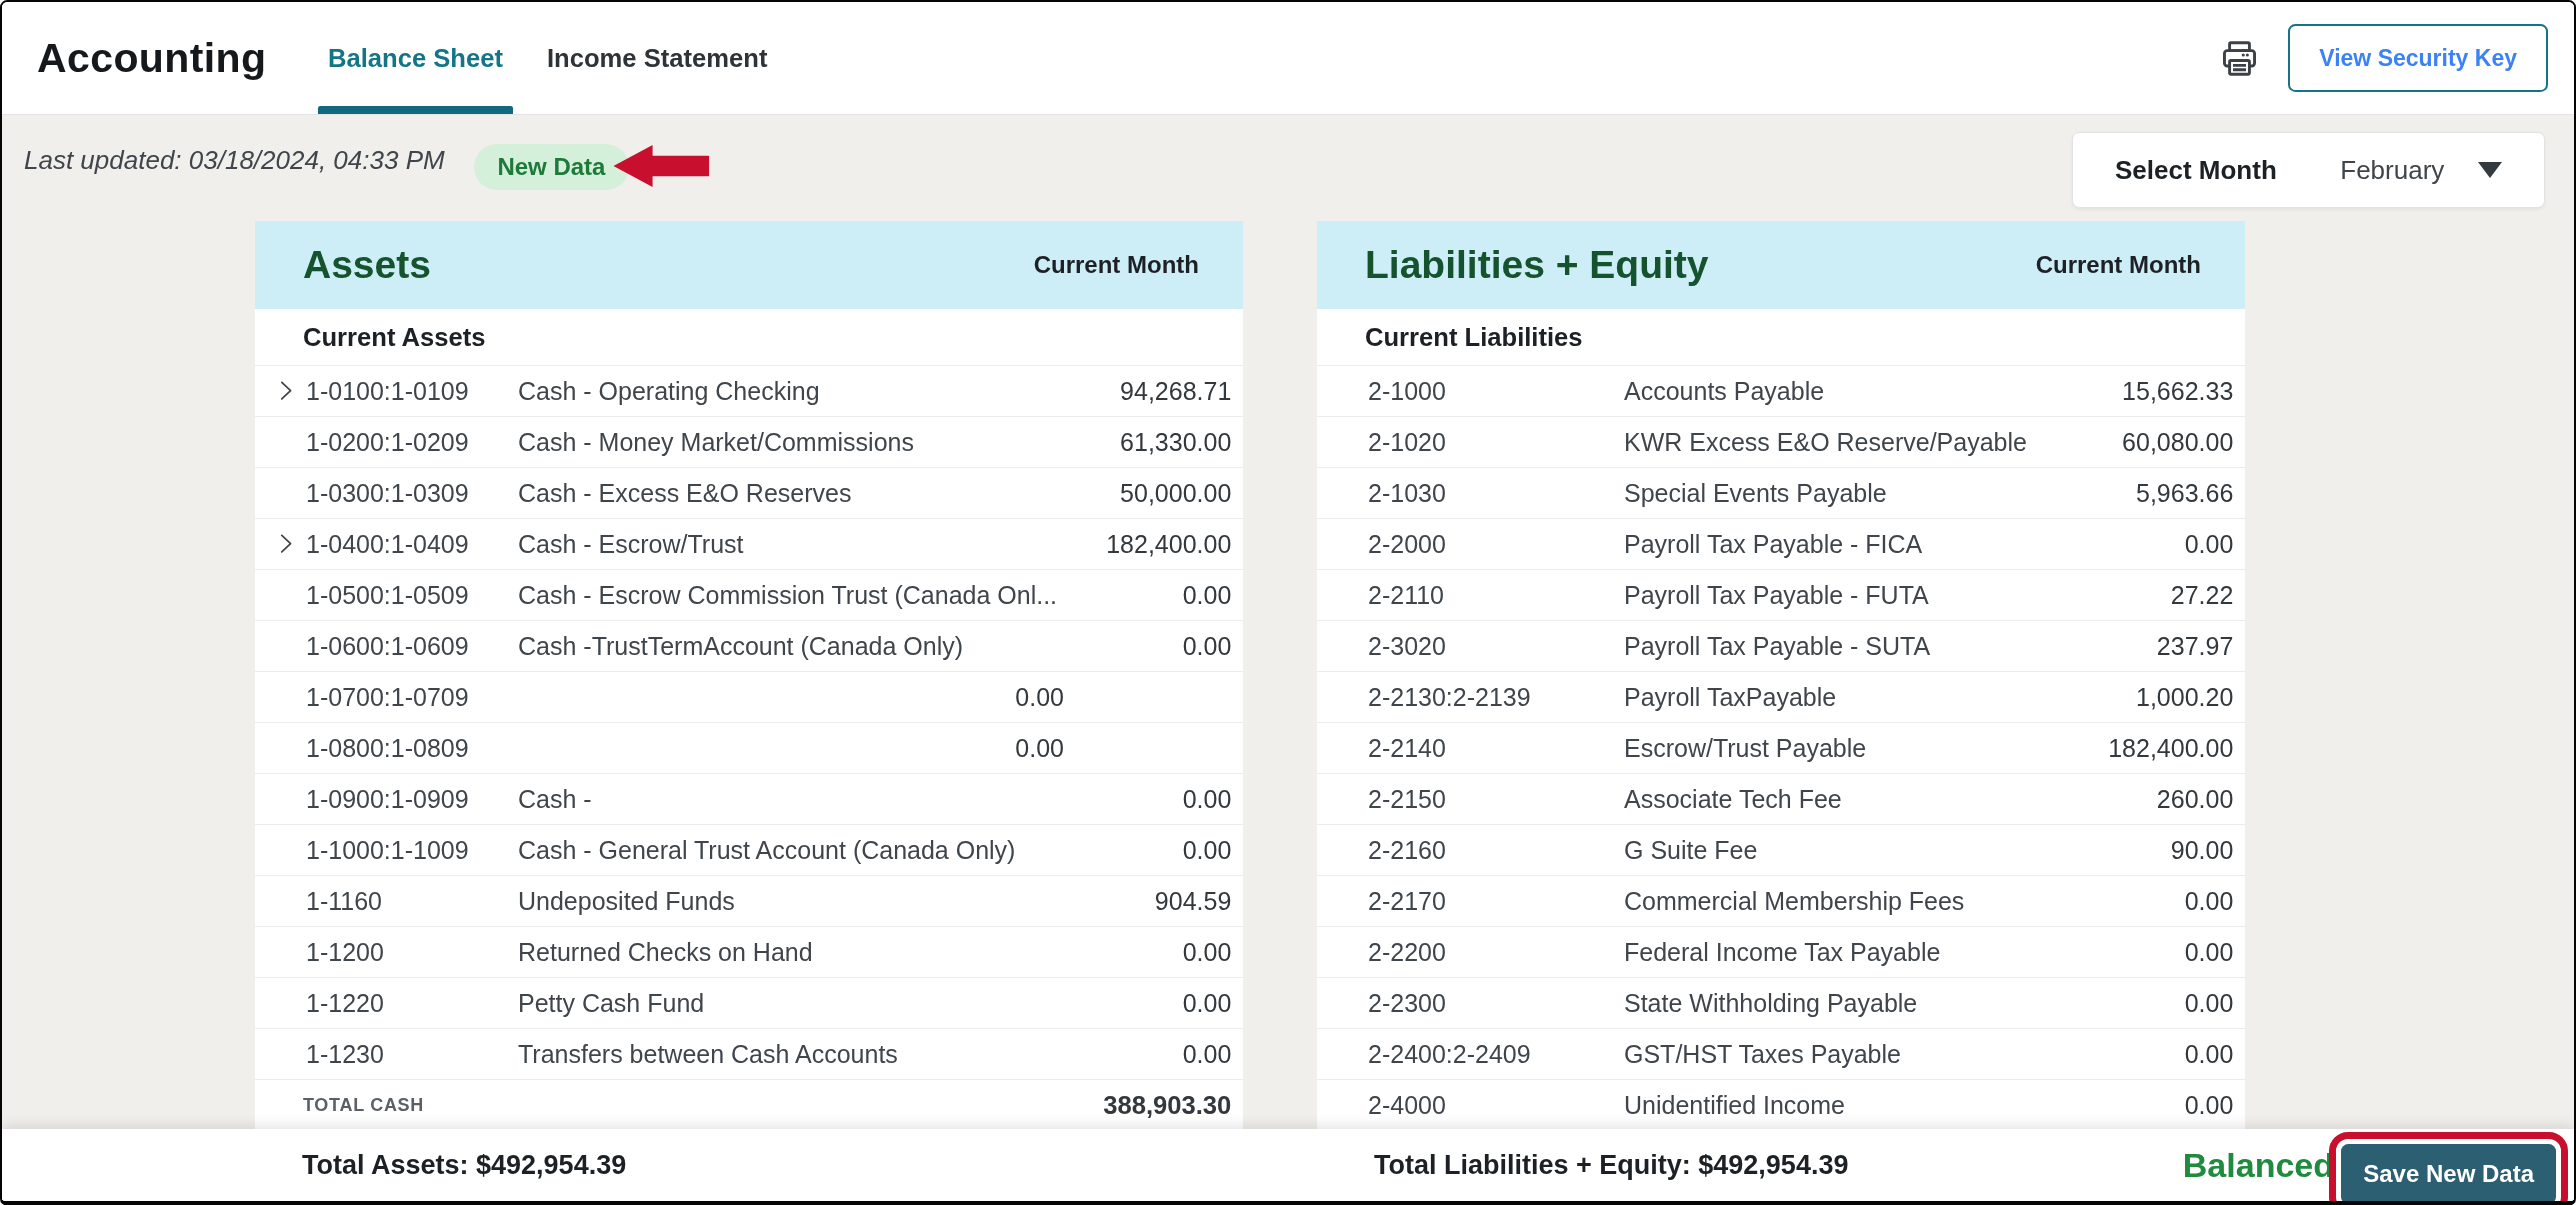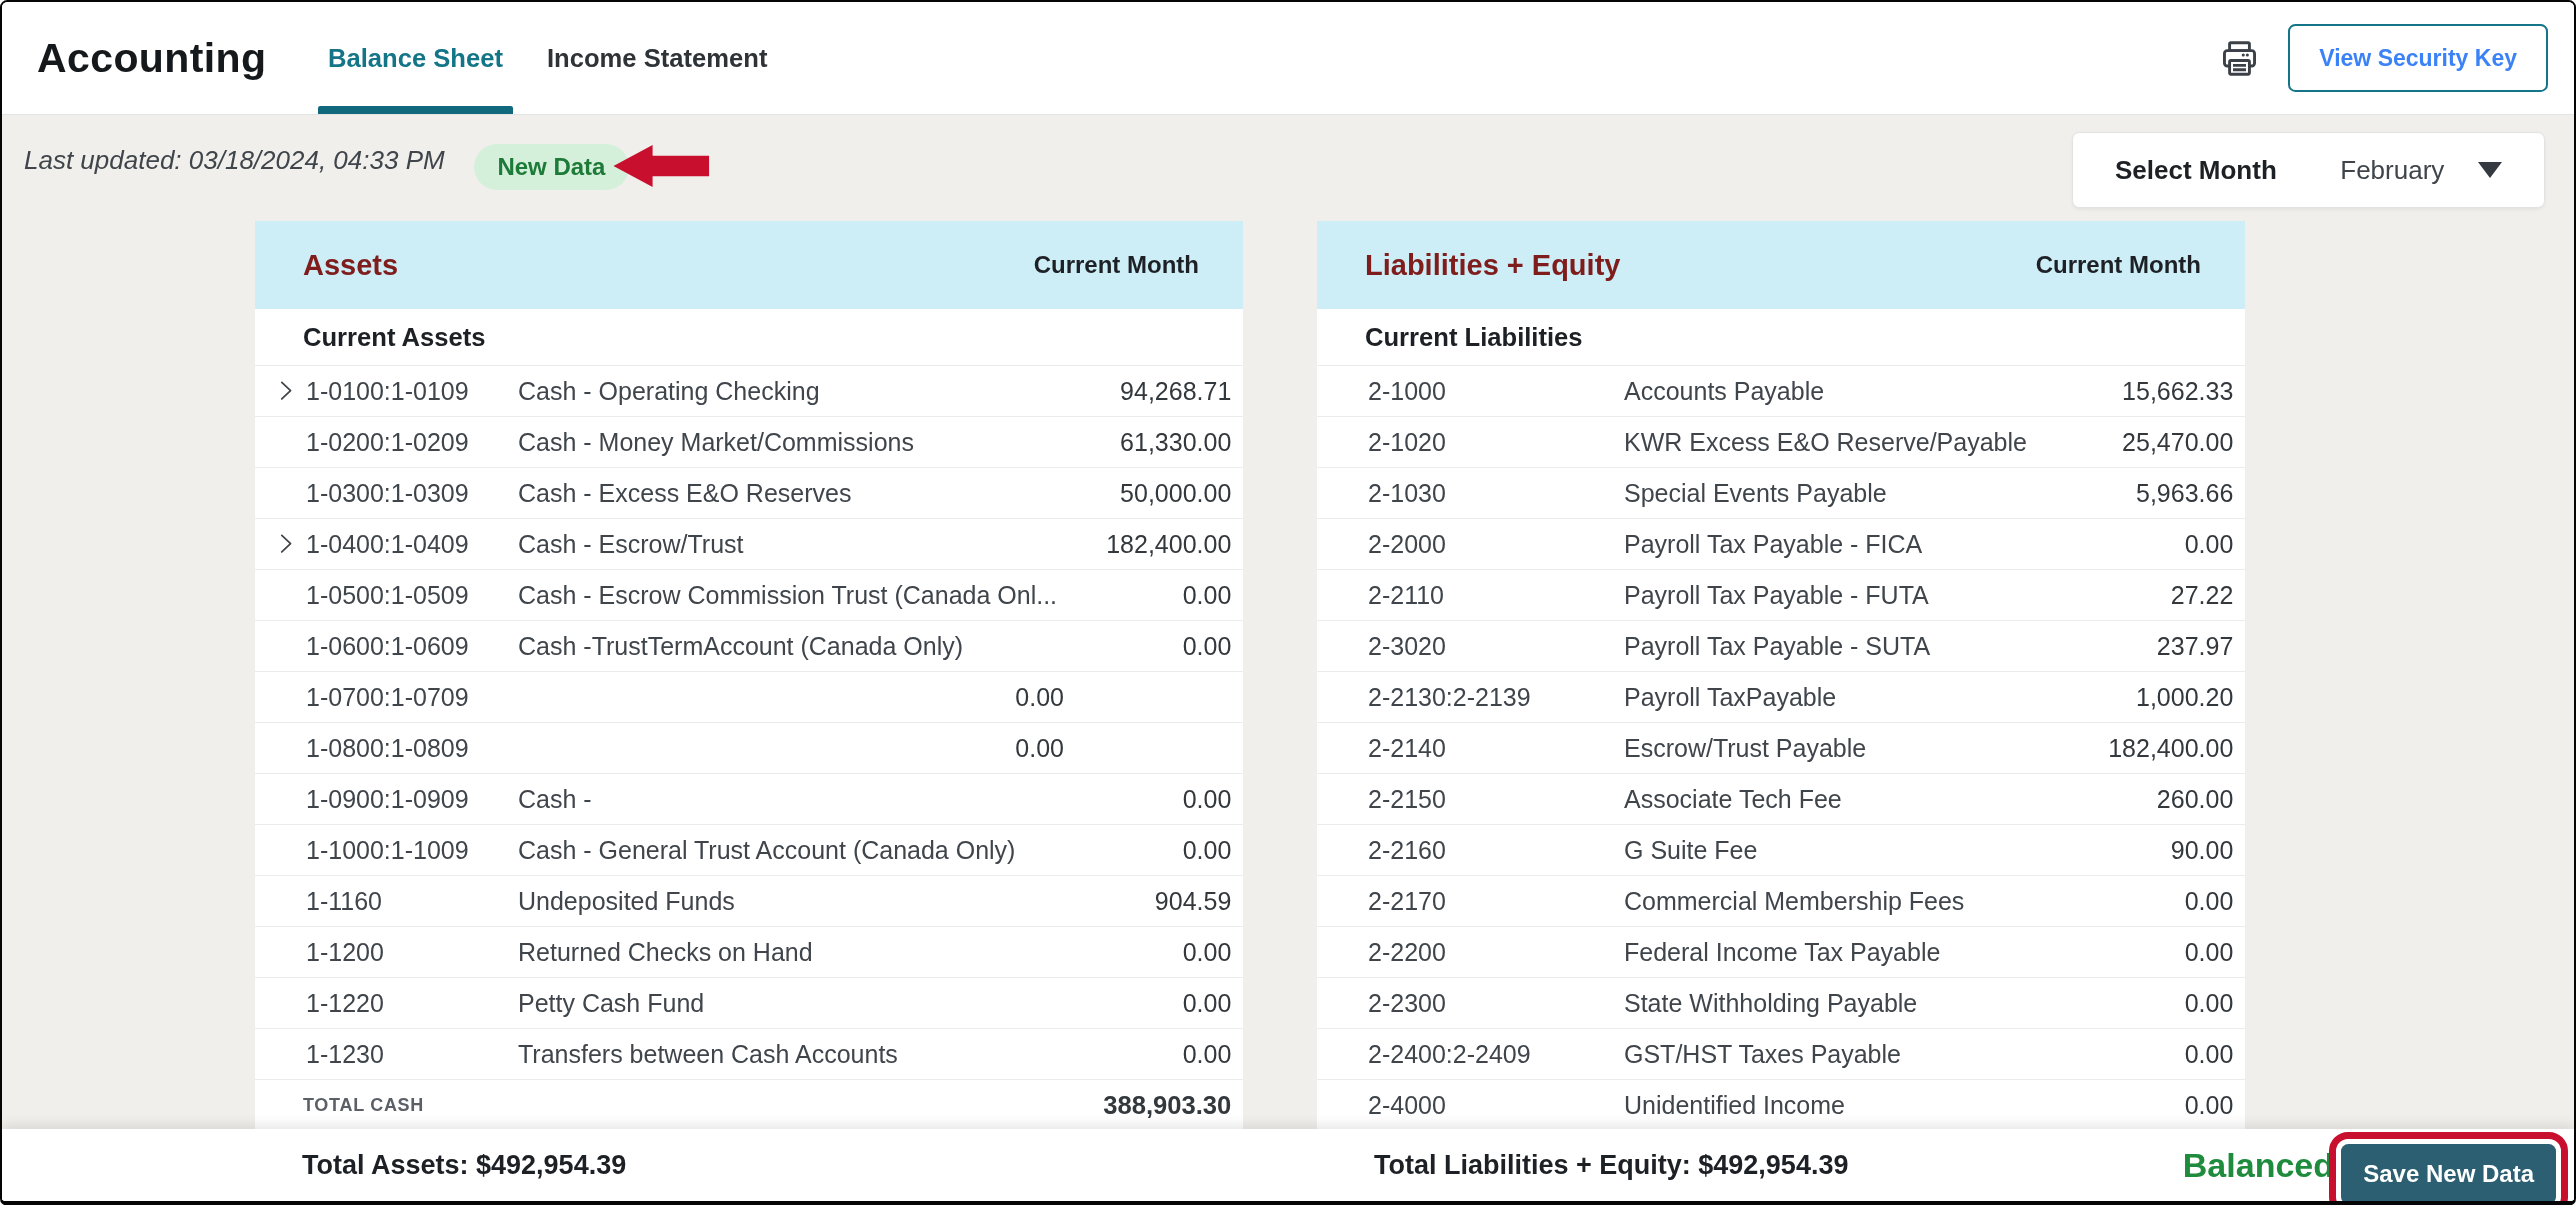--- a/index.html
+++ b/index.html
@@ -33,21 +33,21 @@
   .month-select .lbl{font-size:26px;font-weight:700;color:#1d2125;}
   .month-select .val{margin-left:auto;font-size:26px;color:#3f454b;}
   .caret{width:0;height:0;border-left:12.4px solid transparent;border-right:12.4px solid transparent;
          border-top:16px solid #343a40;margin-left:22px;}
 
   
   .btable{position:absolute;top:219px;background:#ffffff;}
   .btable.assets{left:253px;width:988px;}
   .btable.liab{left:1315px;width:928px;--numw:256px;}
   .thead{height:88px;background:#cdedf7;display:flex;align-items:center;padding:0 44px 0 48px;}
-  .thead .ttitle{font-size:29px;font-weight:700;color:#7f1d1d;}
+  .thead .ttitle{font-size:39px;font-weight:700;color:#14532d;}
   .thead .tcol{margin-left:auto;font-size:24px;font-weight:700;color:#1d2125;}
   .tsection{height:57px;display:flex;align-items:center;padding-left:48px;font-size:25.6px;font-weight:700;
             color:#1d2125;border-bottom:1.5px solid #ececec;background:#fff;}
   .trow{display:grid;grid-template-columns:51px var(--numw,212px) 1fr auto;align-items:center;
         height:51px;border-bottom:1.5px solid #ececec;background:#fff;}
   .chev{display:flex;align-items:center;margin-left:19px;}
   .num,.nm{font-size:25px;color:#3f454b;white-space:nowrap;overflow:hidden;}
   .val{font-size:25px;color:#33383d;padding-right:11.7px;text-align:right;white-space:nowrap;}
   .trow.inset .val{padding-right:179px;}
   .ttotal{display:grid;grid-template-columns:1fr auto;align-items:center;height:51px;
@@ -225,21 +225,21 @@
         <div class="trow">
           <span class="chev"></span>
           <span class="num">2-1000</span>
           <span class="nm">Accounts Payable</span>
           <span class="val">15,662.33</span>
         </div>
         <div class="trow">
           <span class="chev"></span>
           <span class="num">2-1020</span>
           <span class="nm">KWR Excess E&amp;O Reserve/Payable</span>
-          <span class="val">25,470.00</span>
+          <span class="val">60,080.00</span>
         </div>
         <div class="trow">
           <span class="chev"></span>
           <span class="num">2-1030</span>
           <span class="nm">Special Events Payable</span>
           <span class="val">5,963.66</span>
         </div>
         <div class="trow">
           <span class="chev"></span>
           <span class="num">2-2000</span>

